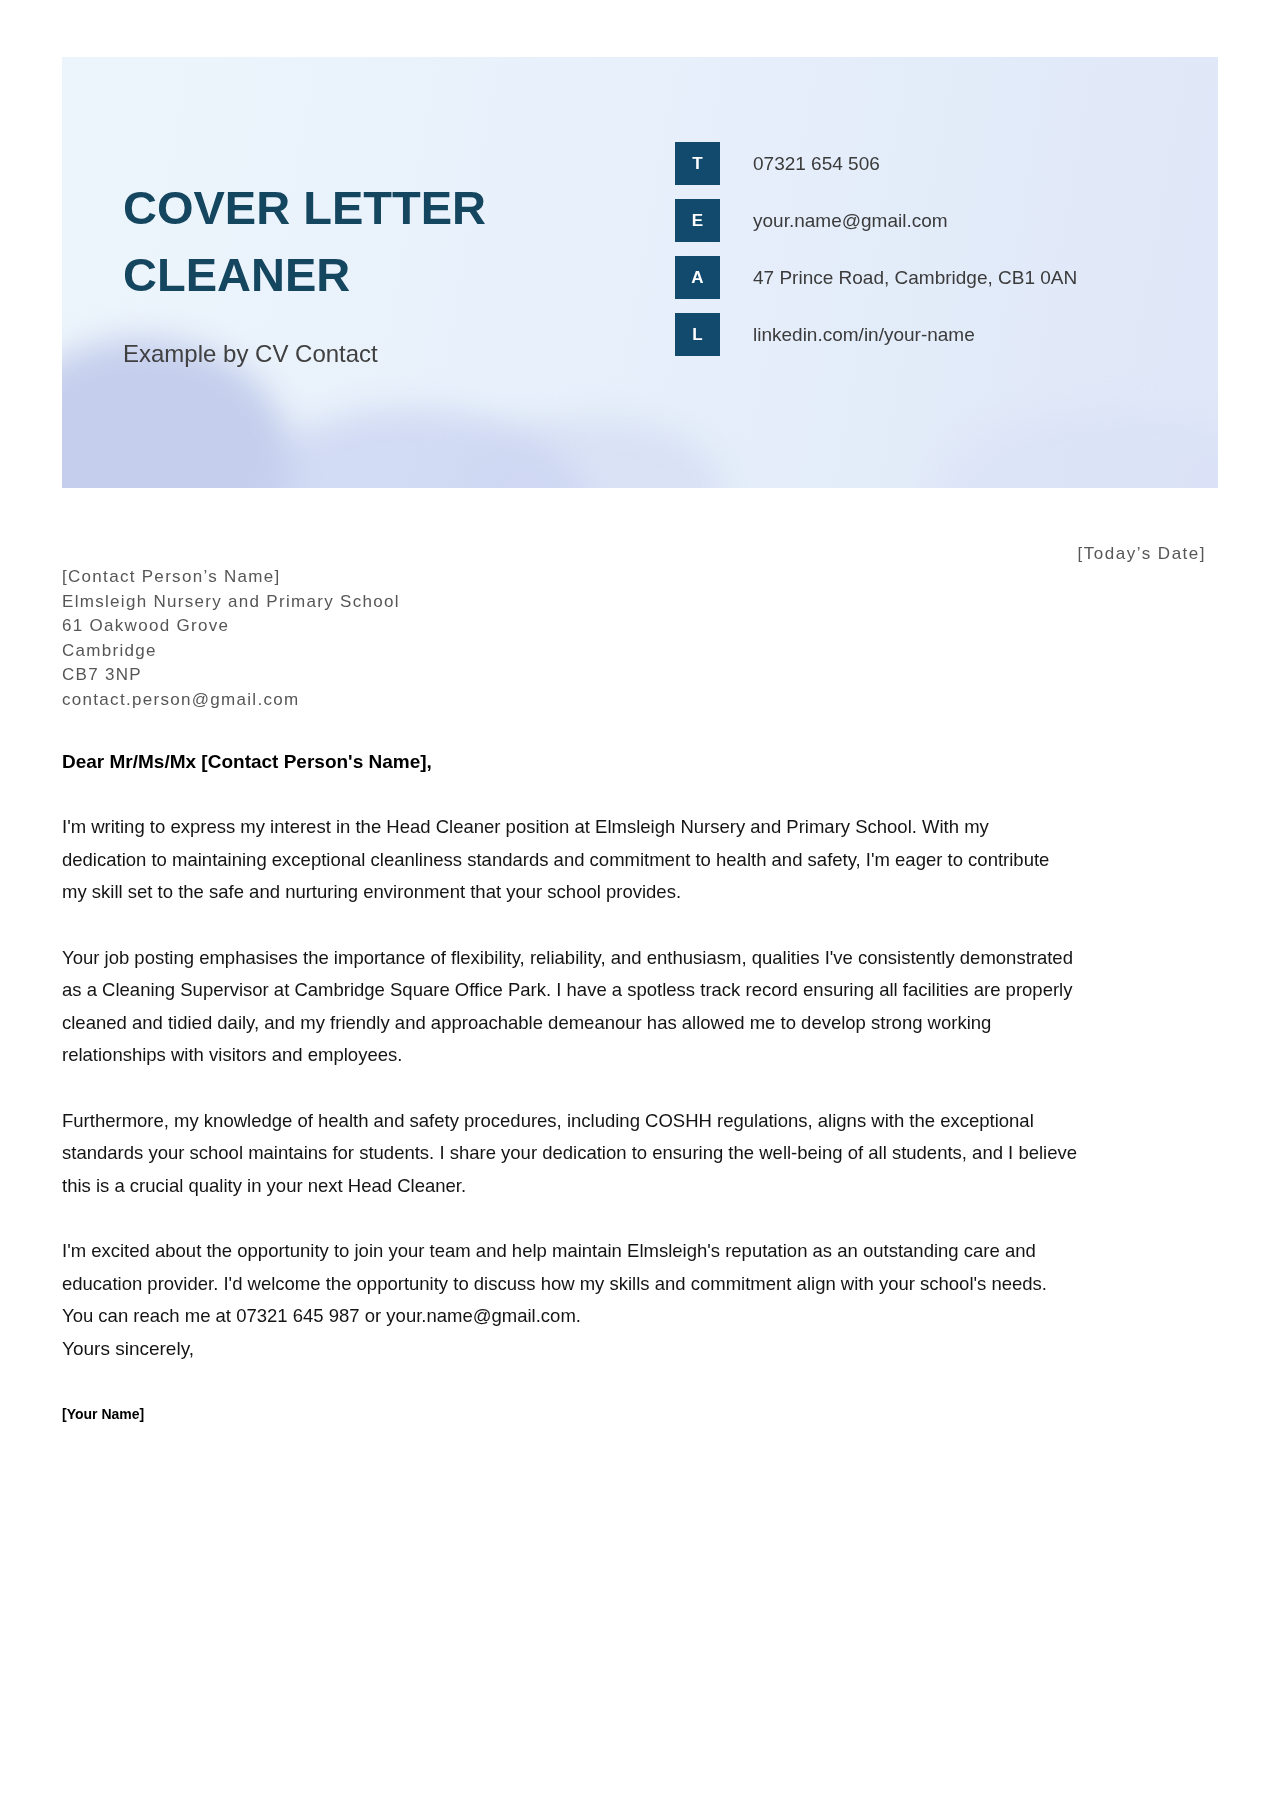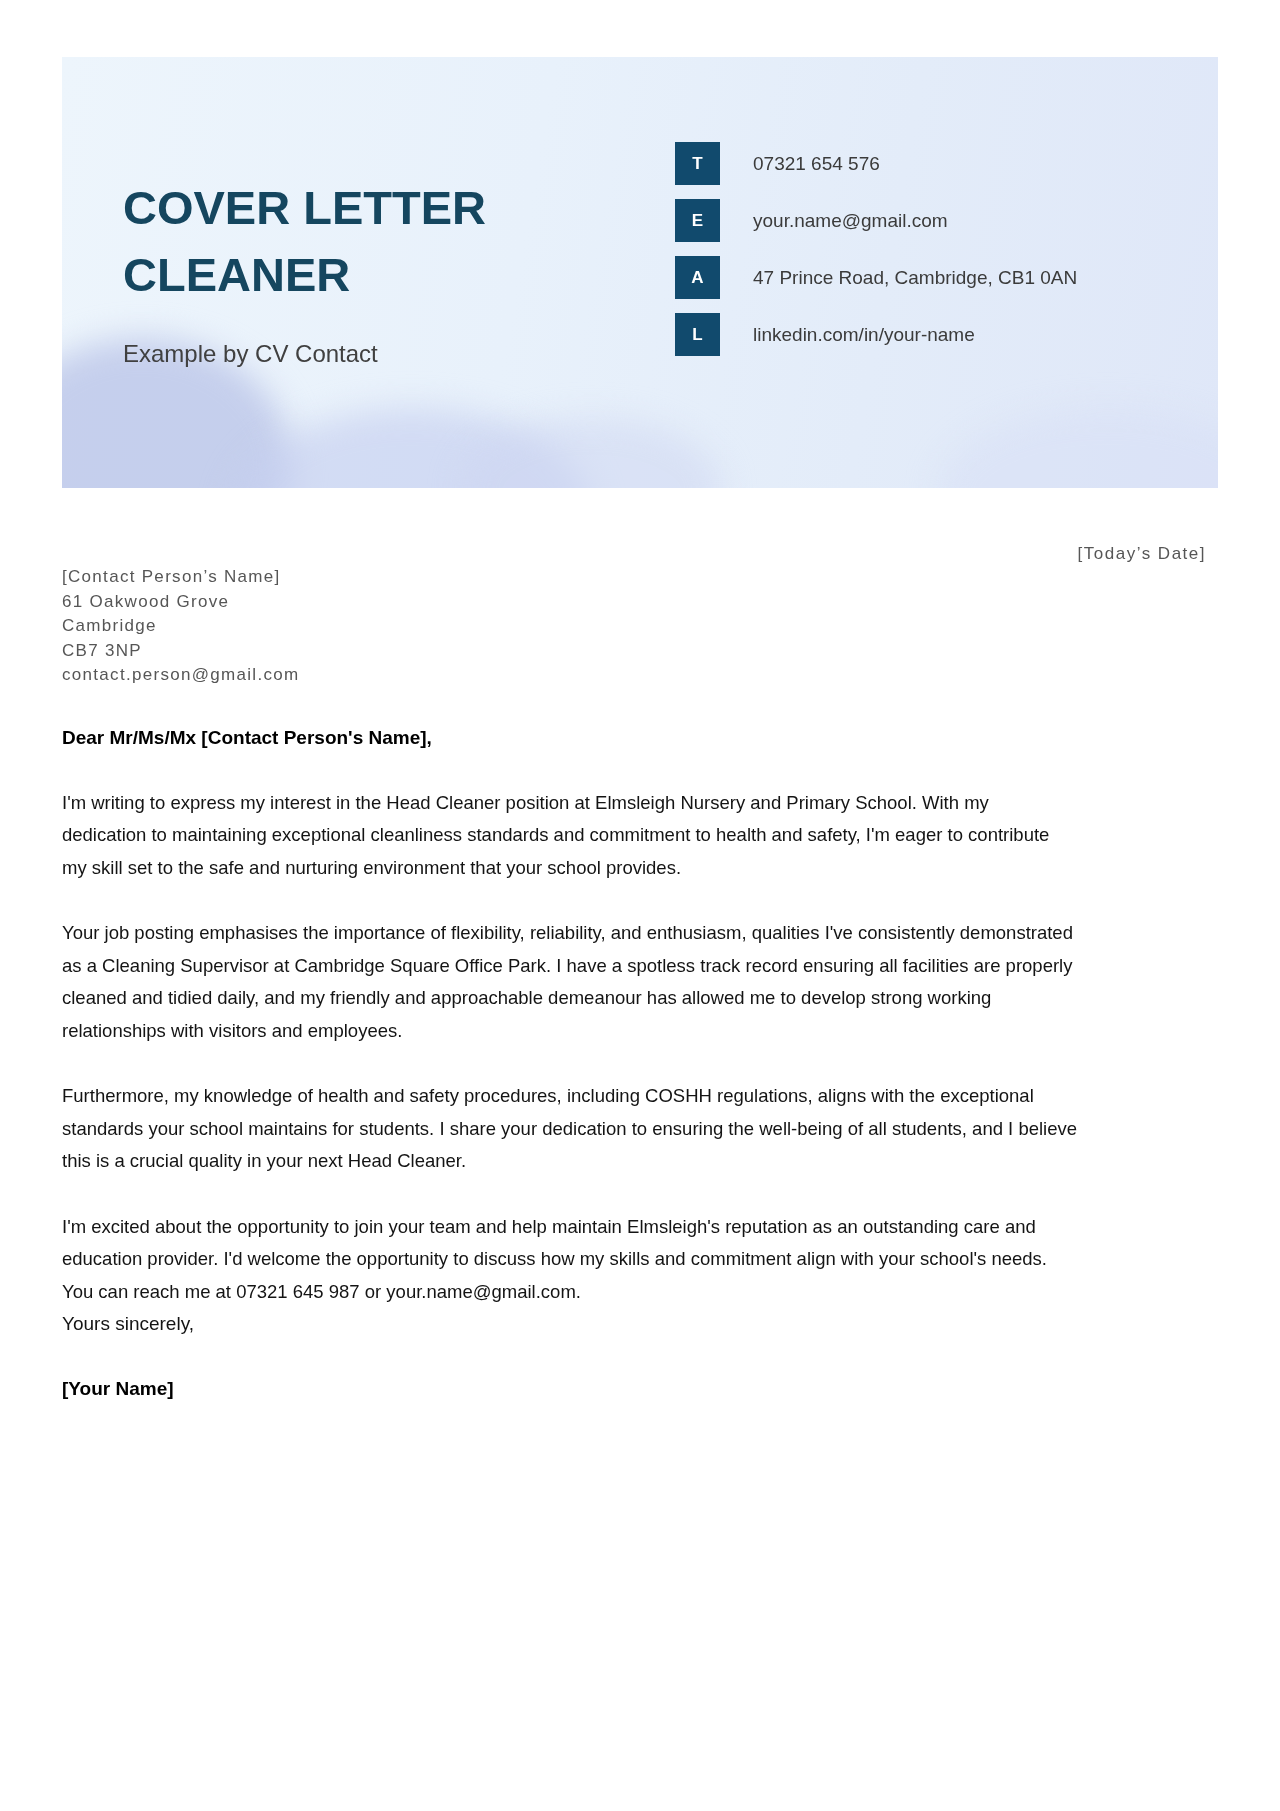--- a/index.html
+++ b/index.html
@@ -43,21 +43,21 @@
   .date-line {
     margin-top:55px; text-align:right; padding-right:12px;
     font-size:17px; line-height:22px; letter-spacing:1.5px; color:#565656;
   }
   .recipient {
     font-size:17px; line-height:24.5px; letter-spacing:1.3px; color:#565656;
   }
   .salutation { margin-top:34px; font-size:19px; line-height:32px; font-weight:bold; color:#000000; }
   .body-para { margin-top:33px; width:1015px; font-size:18.5px; line-height:32.5px; color:#141414; }
   .closing { font-size:19px; line-height:32px; color:#141414; }
-  .signature { margin-top:33px; font-size:19px; line-height:32px; font-weight:bold; color:#000000; }
+  .signature { margin-top:33px; font-size:14px; line-height:32px; font-weight:bold; color:#000000; }
 </style>
 </head>
 <body>
 
 <div class="banner">
   <div class="blob blob1"></div>
   <div class="blob blob2"></div>
   <div class="blob blob3"></div>
   <div class="blob blob4"></div>
 
@@ -67,21 +67,21 @@
       <span style="display:block">CLEANER</span>
     </h1>
     <div class="banner-subtitle">Example by CV Contact</div>
   </div>
 
   <div class="contact">
     <div class="contact-rows">
 
         <div class="contact-row">
           <span class="contact-icon">T</span>
-          <span class="contact-value">07321 654 576</span>
+          <span class="contact-value">07321 654 506</span>
         </div>
 
         <div class="contact-row">
           <span class="contact-icon">E</span>
           <span class="contact-value">your.name@gmail.com</span>
         </div>
 
         <div class="contact-row">
           <span class="contact-icon">A</span>
           <span class="contact-value">47 Prince Road, Cambridge, CB1 0AN</span>
@@ -95,20 +95,21 @@
   </div>
 </div>
 
 <div class="letter">
   <div class="date-line">[Today’s Date]</div>
 
   <div class="recipient">
 
       <div class="recipient-line">[Contact Person’s Name]</div>
 
+      <div class="recipient-line">Elmsleigh Nursery and Primary School</div>
 
       <div class="recipient-line">61 Oakwood Grove</div>
 
       <div class="recipient-line">Cambridge</div>
 
       <div class="recipient-line">CB7 3NP</div>
 
 
       <div class="recipient-line">contact.person@gmail.com</div>
     </div>

